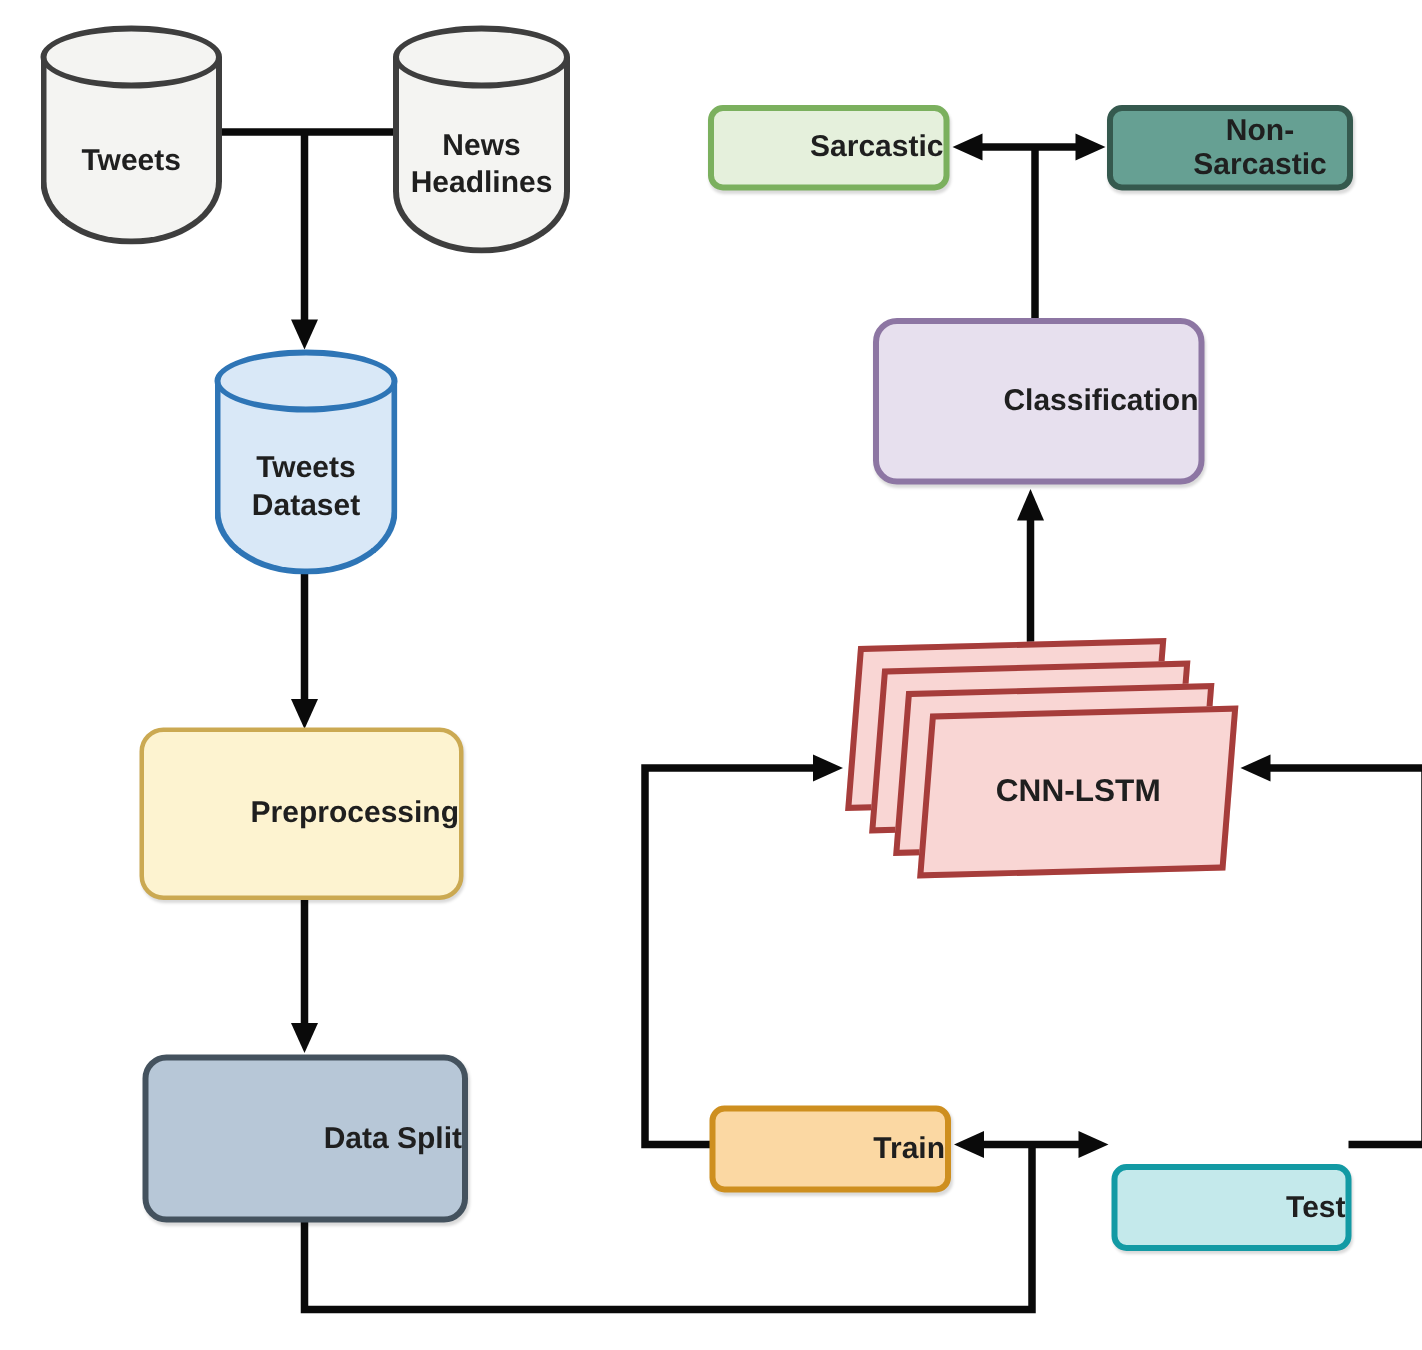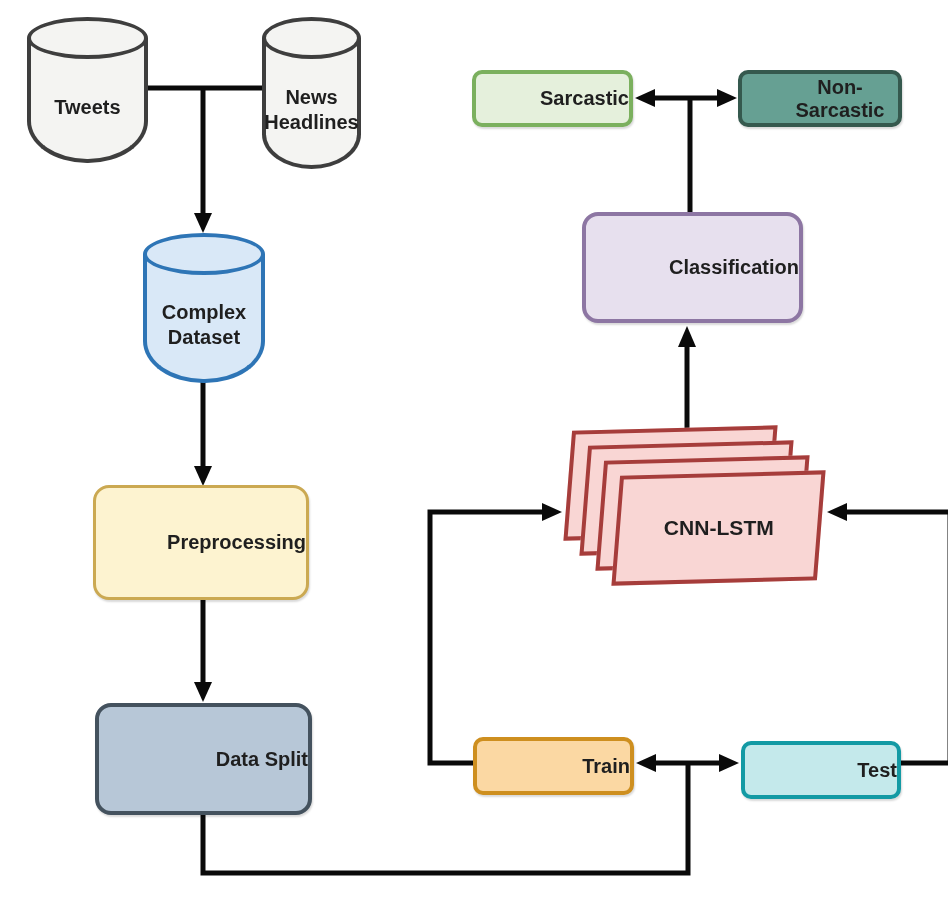--- a/index.html
+++ b/index.html
@@ -115,30 +115,30 @@
       <polygon points="722,98 702,89 702,107"></polygon>
     </g>
   </svg>
 
   <div class="cylinder" style="left: 12px; top: 17px; width: 121px; height: 146px; --fill: #f4f4f2; --border: #3e3e3e;">
     <div class="cyl-body"></div>
     <div class="cyl-top"></div>
     <div class="cyl-label">Tweets</div>
   </div>
 
-  <div class="cylinder" style="left: 247px; top: 17px; width: 99px; height: 152px; --fill: #f4f4f2; --border: #3e3e3e;">
+  <div class="cylinder" style="left: 247px; top: 17px; width: 118px; height: 152px; --fill: #f4f4f2; --border: #3e3e3e;">
     <div class="cyl-body"></div>
     <div class="cyl-top"></div>
     <div class="cyl-label">News Headlines</div>
   </div>
 
   <div class="cylinder" style="left: 128px; top: 233px; width: 122px; height: 150px; --fill: #d9e8f7; --border: #2e75b6;">
     <div class="cyl-body"></div>
     <div class="cyl-top"></div>
-    <div class="cyl-label">Complex Dataset</div>
+    <div class="cyl-label">Tweets Dataset</div>
   </div>
 
   <div class="node r16" style="left: 80px; top: 703px; width: 217px; height: 112px; --fill: #b7c7d7; --border: #44525e;">
     <span>Data Split</span>
   </div>
 
   <div class="node r16" style="left: 78px; top: 485px; width: 216px; height: 115px; border-width: 3px; --fill: #fdf3d0; --border: #cba952;">
     <span>Preprocessing</span>
   </div>
 
@@ -160,17 +160,17 @@
     <div class="card c2"></div>
     <div class="card c3">
       <span>CNN-LSTM</span>
     </div>
   </div>
 
   <div class="node r10" style="left: 458px; top: 737px; width: 161px; height: 58px; padding-left: 36px; --fill: #fbd8a3; --border: #ce8f1f;">
     <span>Train</span>
   </div>
 
-  <div class="node r10" style="left: 726px; top: 741px; width: 160px; height: 58px; --fill: #c4e9eb; --border: #139aa4;">
+  <div class="node r10" style="left: 726px; top: 776px; width: 160px; height: 58px; --fill: #c4e9eb; --border: #139aa4;">
     <span>Test</span>
   </div>
 
 </div>
 
 </body></html>

